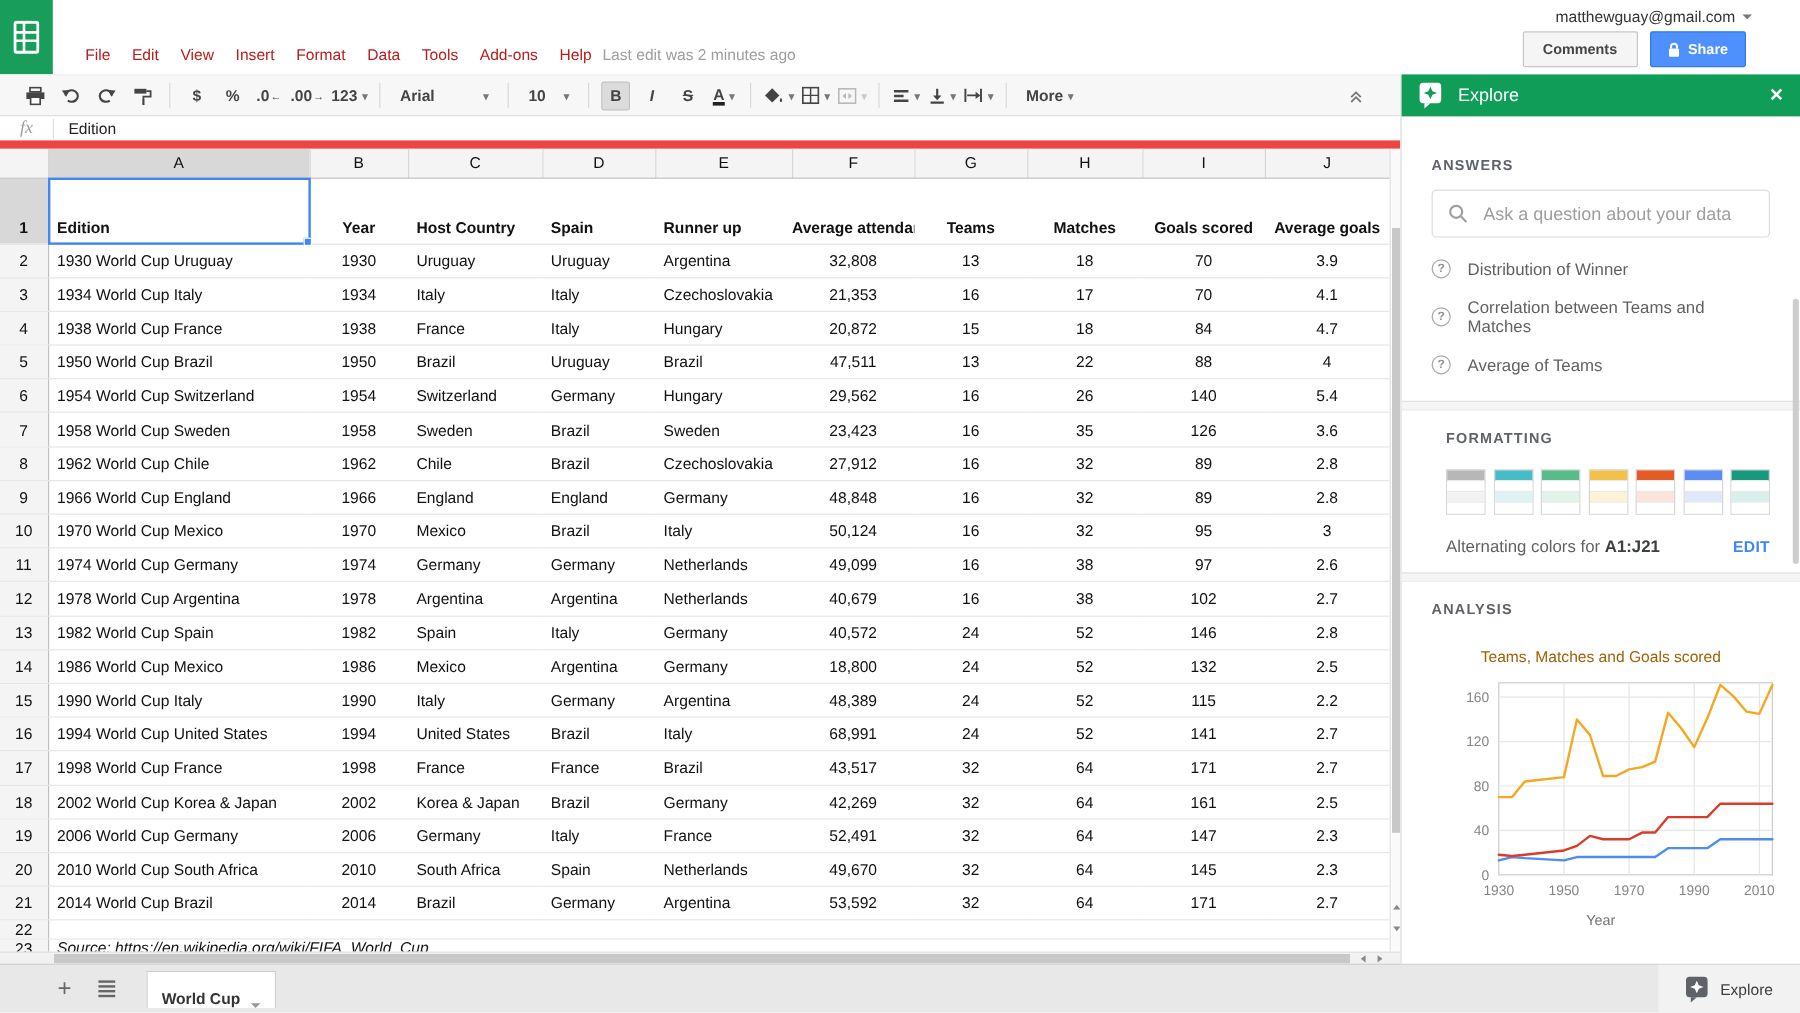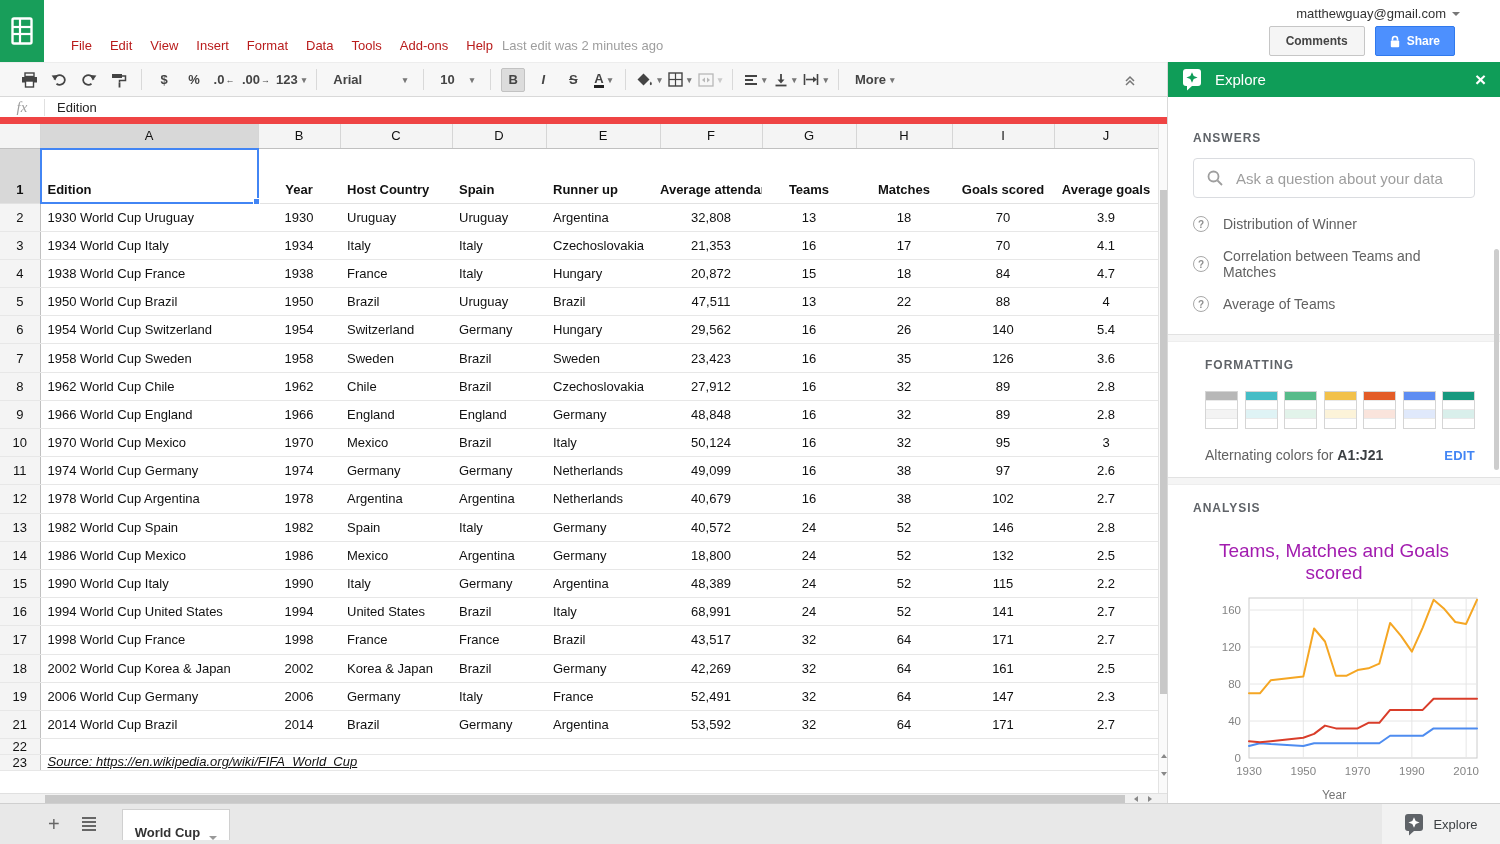--- a/index.html
+++ b/index.html
@@ -99,21 +99,21 @@
   #swatch-row { margin-top:19px; display:flex; justify-content:space-between; }
   .swatch { width:33px; height:38px; border:1px solid #d5d5d5; background:#fff; }
   .swatch .band { height:9px; border-bottom:1px solid #e9e9e9; }
   .swatch .band:first-child { height:9px; }
   .swatch .band:last-child { border-bottom:none; }
   #fmt-caption { margin-top:18px; display:flex; align-items:center; }
   #fmt-caption-text { font-size:14px; color:#616161; flex:1; }
   #fmt-range { font-weight:bold; color:#3c4043; }
   #fmt-edit { font-size:13px; font-weight:bold; color:#4285f4; letter-spacing:.3px; }
   #analysis-section { padding-top:16px; }
-  #chart-title { margin-top:25px; text-align:center; font-size:19px; color:#a21caf; }
+  #chart-title { margin-top:25px; text-align:center; font-size:13px; color:#a16207; }
   #chart-wrap { margin-top:4px; margin-left:6px; }
   #chart-xlabel { text-align:center; font-size:12px; color:#757575; margin-top:0; }
   #panel-scroll { position:absolute; right:1px; top:187px; width:5px; height:221px; background:#cdcdcd; border-radius:3px; }
 </style>
 </head>
 <body>
 
 <div id="app">
 
   <div id="topbar">
@@ -566,20 +566,33 @@
             <td class="cell-left">Germany</td>
             <td class="cell-left">Italy</td>
             <td class="cell-left">France</td>
             <td class="cell-center">52,491</td>
             <td class="cell-center">32</td>
             <td class="cell-center">64</td>
             <td class="cell-center">147</td>
             <td class="cell-center">2.3</td>
           </tr>
           <tr class="data-row">
+            <td class="rownum">20</td>
+            <td class="cell-left">2010 World Cup South Africa</td>
+            <td class="cell-center">2010</td>
+            <td class="cell-left">South Africa</td>
+            <td class="cell-left">Spain</td>
+            <td class="cell-left">Netherlands</td>
+            <td class="cell-center">49,670</td>
+            <td class="cell-center">32</td>
+            <td class="cell-center">64</td>
+            <td class="cell-center">145</td>
+            <td class="cell-center">2.3</td>
+          </tr>
+          <tr class="data-row">
             <td class="rownum">21</td>
             <td class="cell-left">2014 World Cup Brazil</td>
             <td class="cell-center">2014</td>
             <td class="cell-left">Brazil</td>
             <td class="cell-left">Germany</td>
             <td class="cell-left">Argentina</td>
             <td class="cell-center">53,592</td>
             <td class="cell-center">32</td>
             <td class="cell-center">64</td>
             <td class="cell-center">171</td>

